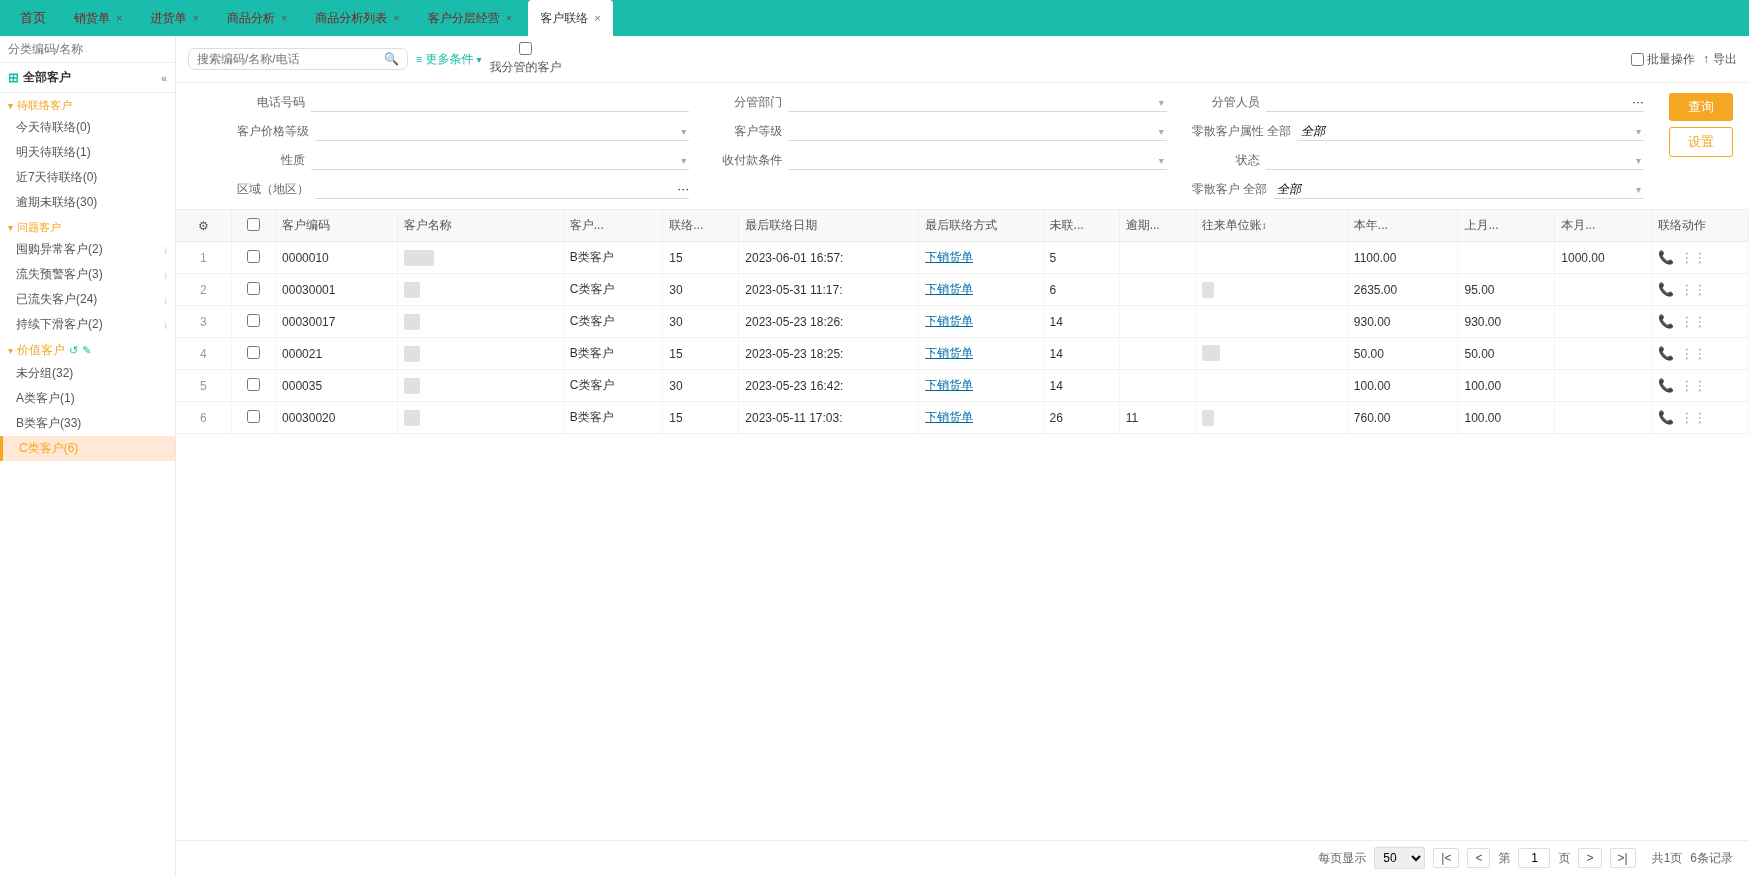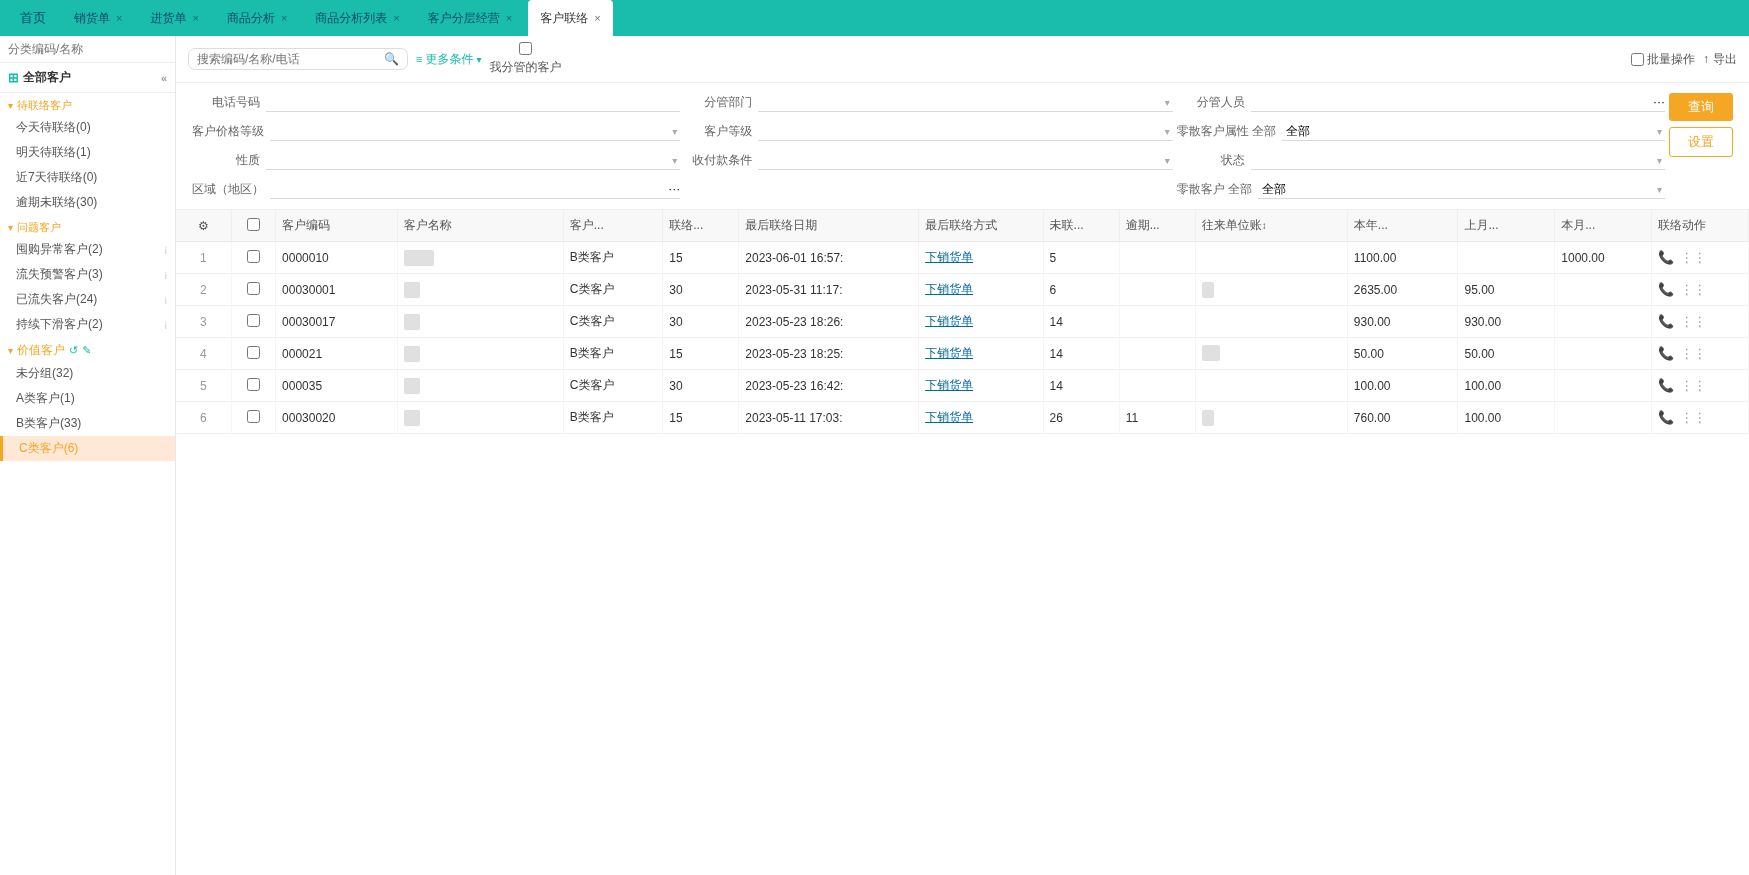--- a/index.html
+++ b/index.html
@@ -1,20 +1,20 @@
 <!DOCTYPE html>
 <html><head>
   <meta charset="utf-8">
   <style>
     * { box-sizing: border-box; margin: 0; padding: 0; font-family: 'Microsoft YaHei', Arial, sans-serif; font-size: 12px; }
     body { background: #f0f2f5; overflow: hidden; width: 1749px; height: 875px; }
 
     
     .top-nav { background: #1abcab; height: 36px; display: flex; align-items: center; padding: 0 8px; gap: 4px; }
-    .nav-item { color: #0c4a6e; padding: 0 12px; height: 36px; display: flex; align-items: center; cursor: pointer; font-size: 13px; white-space: nowrap; }
+    .nav-item { color: #7f1d1d; padding: 0 12px; height: 36px; display: flex; align-items: center; cursor: pointer; font-size: 13px; white-space: nowrap; }
     .nav-item.active { background: #fff; color: #333; border-radius: 4px 4px 0 0; }
     .nav-item .close-x { margin-left: 6px; font-size: 11px; opacity: 0.7; }
 
     
     .main-layout { display: flex; height: calc(875px - 36px); }
 
     
     .sidebar { width: 176px; background: #fff; border-right: 1px solid #e8e8e8; overflow-y: auto; flex-shrink: 0; }
     .sidebar-search { display: flex; align-items: center; padding: 6px 8px; border-bottom: 1px solid #eee; }
     .sidebar-search input { flex: 1; border: none; outline: none; font-size: 12px; color: #666; }
@@ -59,21 +59,21 @@
     .page-btn { border: 1px solid #ddd; background: #fff; padding: 2px 7px; border-radius: 2px; cursor: pointer; color: #555; font-size: 12px; }
     .page-input { width: 32px; border: 1px solid #ddd; text-align: center; padding: 2px 4px; border-radius: 2px; font-size: 12px; }
 
     
     .table-wrap::-webkit-scrollbar { height: 8px; width: 8px; }
     .table-wrap::-webkit-scrollbar-track { background: #f0f0f0; }
     .table-wrap::-webkit-scrollbar-thumb { background: #ccc; border-radius: 4px; }
     .adv-cell { display: flex; align-items: center; gap: 6px; }
     .adv-cell-label { color: #666; white-space: nowrap; font-size: 12px; min-width: 68px; text-align: right; }
     .adv-cell-control { flex: 1; border-bottom: 1px solid #d9d9d9; display: flex; align-items: center; }
-    .adv-cell-control input, .adv-cell-control select { border: none; outline: none; width: 100%; font-size: 12px; background: transparent; padding: 2px 4px; appearance: none; }
+    .adv-cell-control input, .adv-cell-control select { border: none; outline: none; width: 100%; font-size: 12px; background: transparent; padding: 2px 4px; appearance: none; font-style: italic; }
     .adv-cell-control-end { display: flex; align-items: center; }
     .adv-cell-control-end .down-arrow { color: #aaa; font-size: 10px; padding: 0 3px; pointer-events: none; }
   </style>
 </head>
 <body>
 
 <div class="top-nav">
   <div class="nav-item">首页</div>
   <div class="nav-item">
     <span>销货单</span>
@@ -187,21 +187,21 @@
         <input type="checkbox" style="margin-right: 3px;">
         <span>批量操作</span>
       </div>
       <div class="export-btn">
         <span>↑</span>
         <span>导出</span>
       </div>
     </div>
 
     <div style="background:#fff;border-bottom:1px solid #eee;padding:10px 16px;">
-      <div style="display:grid;grid-template-columns:1fr 1fr 1fr auto;gap:10px 4px;align-items:start;">
+      <div style="display:grid;grid-template-columns:1fr 1fr 1fr auto;gap:10px 25px;align-items:start;margin-left:45px;">
 
         <div style="display:flex;flex-direction:column;gap:10px;">
 
           <div class="adv-cell">
             <span class="adv-cell-label">电话号码</span>
             <div class="adv-cell-control">
               <input type="text" style="border: none; outline: none; width: 100%; font-size: 12px; background: transparent; padding: 2px 4px;">
             </div>
           </div>
 
@@ -460,14 +460,30 @@
       <div class="action-icons">
         <span class="action-icon" style="font-size:13px;">📞</span>
         <span class="action-icon" style="font-size:13px;">⋮⋮</span>
       </div>
     </td>
   </tr>
           </tbody>
       </table>
     </div>
 
+    <div class="table-footer">
+      <span>每页显示</span>
+      <select class="page-size-select">
+        <option>50</option>
+        <option>100</option>
+      </select>
+      <button class="page-btn">|&lt;</button>
+      <button class="page-btn">&lt;</button>
+      <span>第</span>
+      <input class="page-input" type="text" value="1" style="">
+      <span>页</span>
+      <button class="page-btn">&gt;</button>
+      <button class="page-btn">&gt;|</button>
+      <span style="margin-left:8px;">共1页</span>
+      <span>6条记录</span>
+    </div>
   </div>
 </div>
 
 </body></html>

